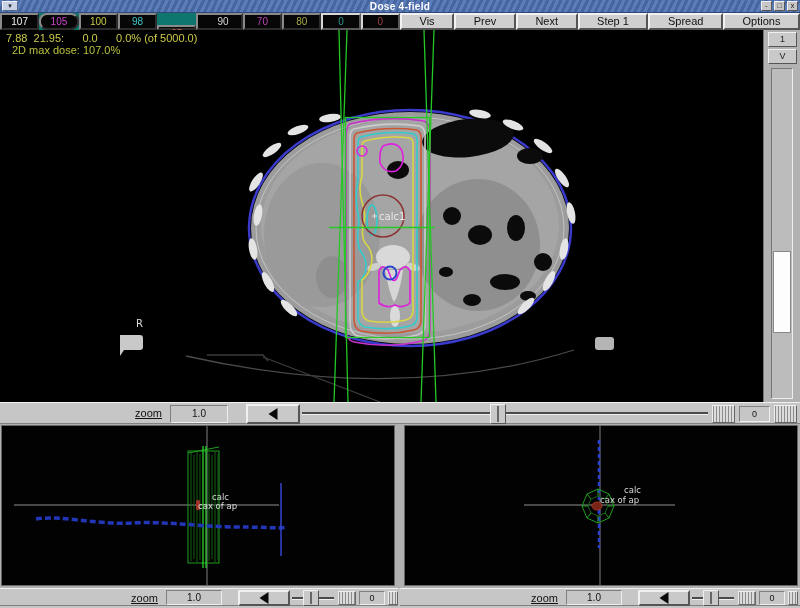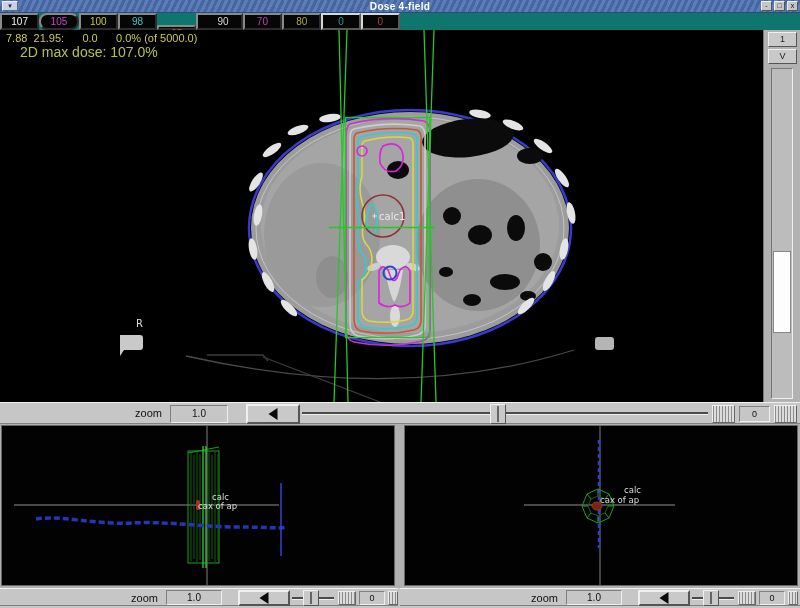--- a/index.html
+++ b/index.html
@@ -26,38 +26,38 @@
   .dose-btn{flex:1 1 0;background:#060606;border:2px solid;border-color:#8a8a8a #2c2c2c #2c2c2c #8a8a8a;
     font-size:10px;line-height:13px;text-align:center;}
   .dose-btn:nth-child(9),.dose-btn:nth-child(10){border-color:#d8d8d8 #5a5a5a #5a5a5a #d8d8d8;}
   #nav-buttons{width:400px;display:flex;}
   .nav-btn{flex:1 0 auto;padding:0 8px;background:#cfcfcf;border:2px solid;
     border-color:#f2f2f2 #565656 #565656 #f2f2f2;font-size:11px;line-height:12px;text-align:center;color:#111;}
 
   
   #main-area{position:absolute;left:0;top:30px;width:800px;height:372px;background:#000;}
   #status1{position:absolute;left:6px;top:2px;color:#cbcb4a;font-size:11px;white-space:pre;}
-  #status2{position:absolute;left:20px;top:14px;color:#b9c23e;font-size:14px;white-space:pre;}
+  #status2{position:absolute;left:12px;top:14px;color:#b9c23e;font-size:11px;white-space:pre;}
   #axial-svg{position:absolute;left:0;top:0;}
 
   
   #side-panel{position:absolute;right:0;top:0;width:37px;height:372px;background:#b2b2b2;
     border-left:1px solid #777;}
   .side-btn{position:absolute;left:4px;width:29px;height:15px;background:#c9c9c9;
     border:1px solid;border-color:#f0f0f0 #555 #555 #f0f0f0;font-size:9px;line-height:13px;
     text-align:center;color:#222;}
   #side-btn-1{top:2px}#side-btn-v{top:19px}
   #side-scroll-trough{position:absolute;left:7px;top:38px;width:22px;bottom:3px;background:#bcbcbc;
     border:1px solid;border-color:#777 #eee #eee #777;}
   #side-scroll-thumb{position:absolute;left:1px;right:1px;top:182px;height:82px;background:#fdfdfd;
     border:1px solid #888;}
 
   
   .zoom-bar{position:absolute;background:#c6c6c6;border-top:1px solid #f0f0f0;border-bottom:1px solid #808080;}
-  .zb-label{position:absolute;font-size:11px;color:#111;text-align:right;}
+  .zb-label{position:absolute;font-size:11px;color:#111;text-align:right;text-decoration:underline;}
   .zb-value{position:absolute;background:#c6c6c6;border:1px solid;border-color:#808080 #eee #eee #808080;
     font-size:10px;color:#111;text-align:center;}
   .zb-arrow{position:absolute;background:#c9c9c9;border:2px solid;border-color:#f0f0f0 #555 #555 #f0f0f0;}
   .zb-arrow span{position:absolute;left:50%;top:50%;transform:translate(-50%,-50%);
     width:0;height:0;border:6px solid transparent;border-left:none;border-right:9px solid #0a0a0a;}
   .zb-track{position:absolute;height:3px;background:#4a4a4a;border-bottom:1px solid #efefef;}
   .zb-thumb{position:absolute;width:16px;background:#c9c9c9;border:1px solid;
     border-color:#f0f0f0 #555 #555 #f0f0f0;}
   .zb-thumb i{position:absolute;left:6px;top:1px;bottom:1px;width:2px;background:#666;}
   .zb-wheel{position:absolute;background:repeating-linear-gradient(90deg,#8c8c8c 0 1px,#dcdcdc 1px 3px);
@@ -116,20 +116,28 @@
         <div class="dose-btn" style="color: rgb(242, 242, 242);">107</div>
         <div class="dose-btn" style="color: rgb(204, 68, 204); border-radius: 8px;">105</div>
         <div class="dose-btn" style="color: rgb(200, 200, 68);">100</div>
         <div class="dose-btn" style="color: rgb(60, 200, 200);">98</div>
         <div class="dose-btn" style="color: rgb(204, 102, 68); margin-top: 12px;">95</div>
         <div class="dose-btn" style="color: rgb(216, 216, 216); padding-left: 7px;">90</div>
         <div class="dose-btn" style="color: rgb(185, 68, 185);">70</div>
         <div class="dose-btn" style="color: rgb(168, 168, 68);">80</div>
         <div class="dose-btn" style="color: rgb(46, 152, 152);">0</div>
         <div class="dose-btn" style="color: rgb(152, 68, 68);">0</div>
+      </div>
+    <div id="nav-buttons">
+        <div class="nav-btn">Vis</div>
+        <div class="nav-btn">Prev</div>
+        <div class="nav-btn">Next</div>
+        <div class="nav-btn">Step 1</div>
+        <div class="nav-btn">Spread</div>
+        <div class="nav-btn">Options</div>
       </div>
   </div>
 
   <div id="main-area">
     <svg id="axial-svg" width="763" height="372" viewBox="0 0 763 372">
 
       <g>
         <ellipse cx="410" cy="198" rx="161" ry="118" fill="none" stroke="#3a3acc" stroke-width="2.5"></ellipse>
         <ellipse cx="410" cy="198" rx="159" ry="116" fill="#9c9c9c"></ellipse>
         <ellipse cx="410" cy="196" rx="149" ry="107" fill="#a5a5a5"></ellipse>

